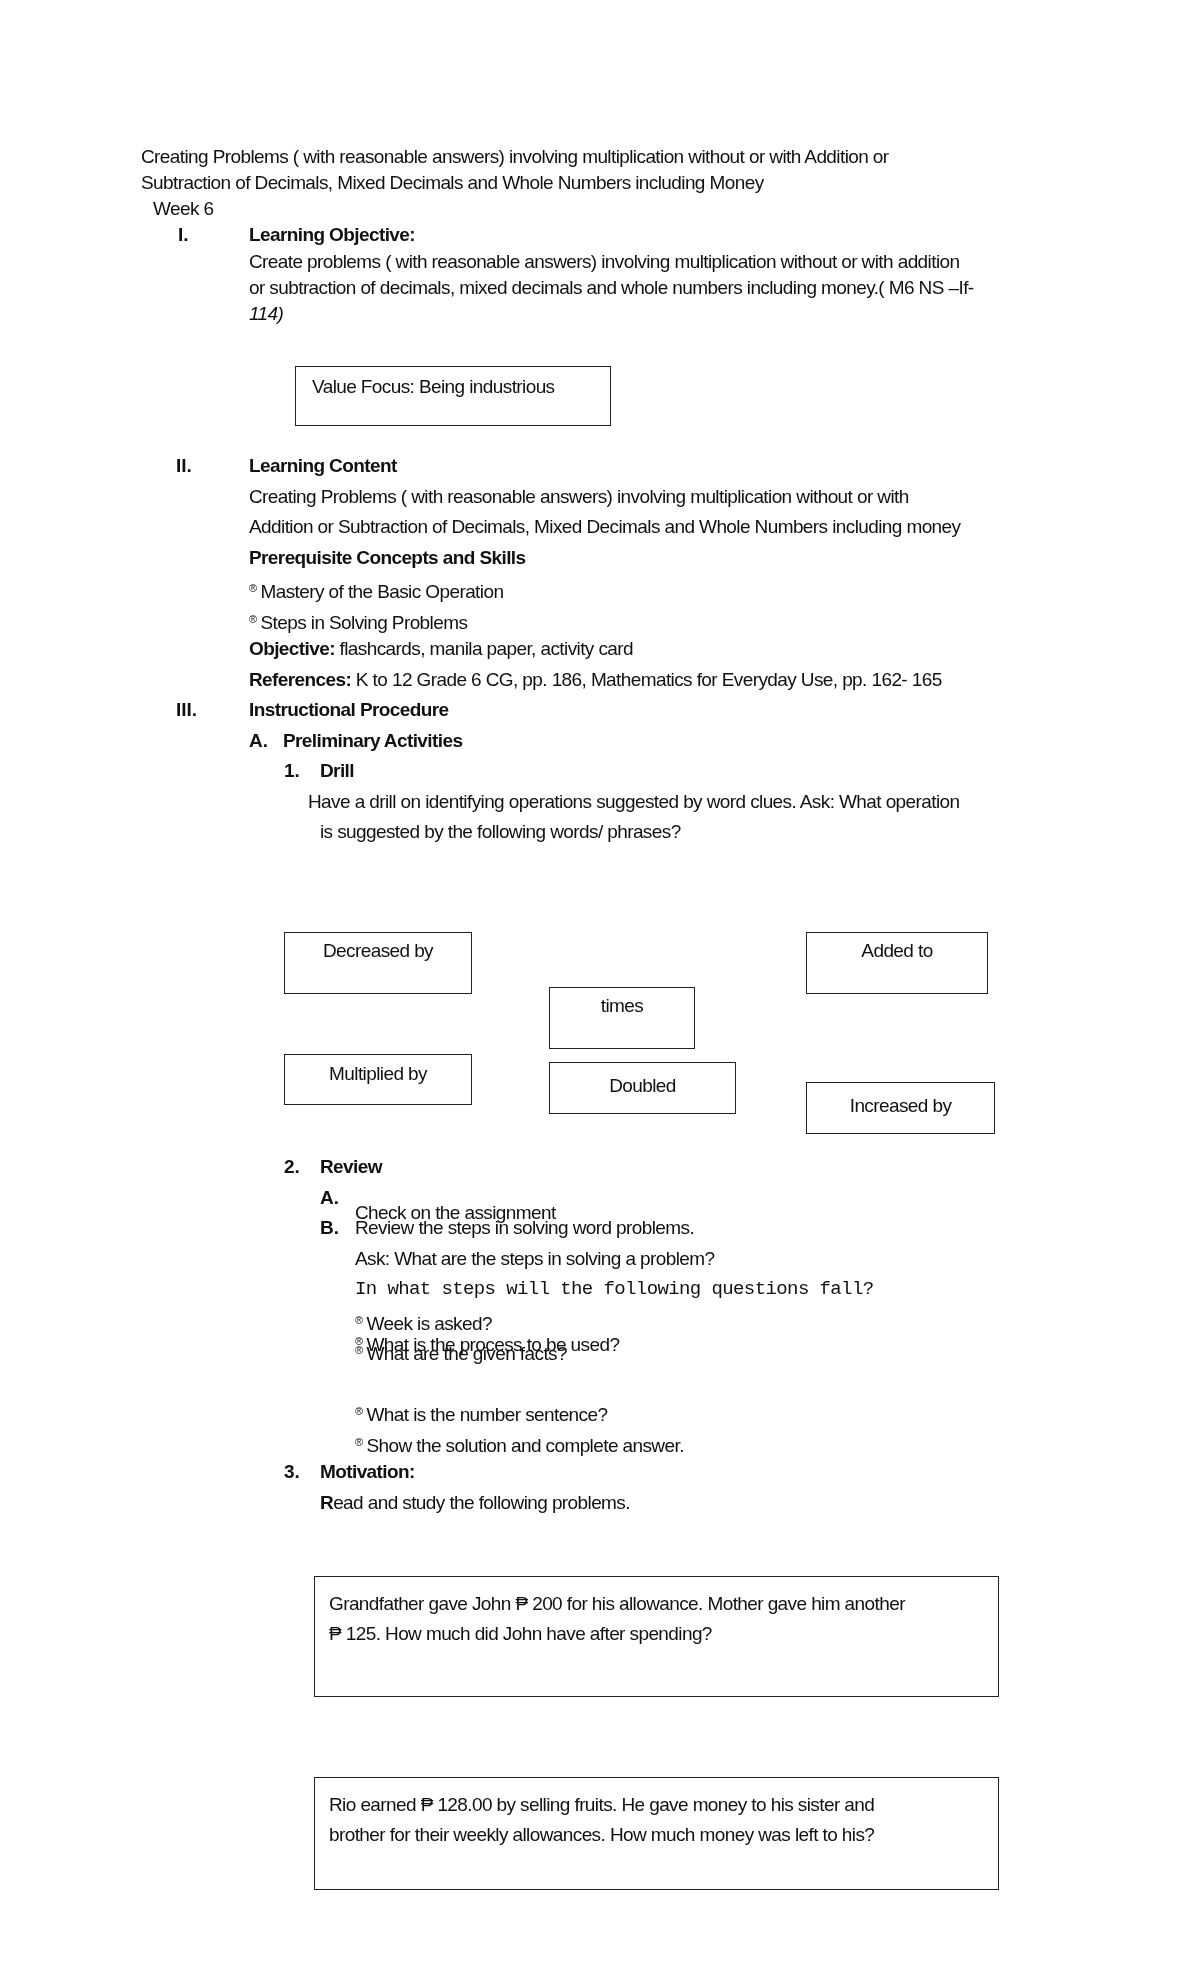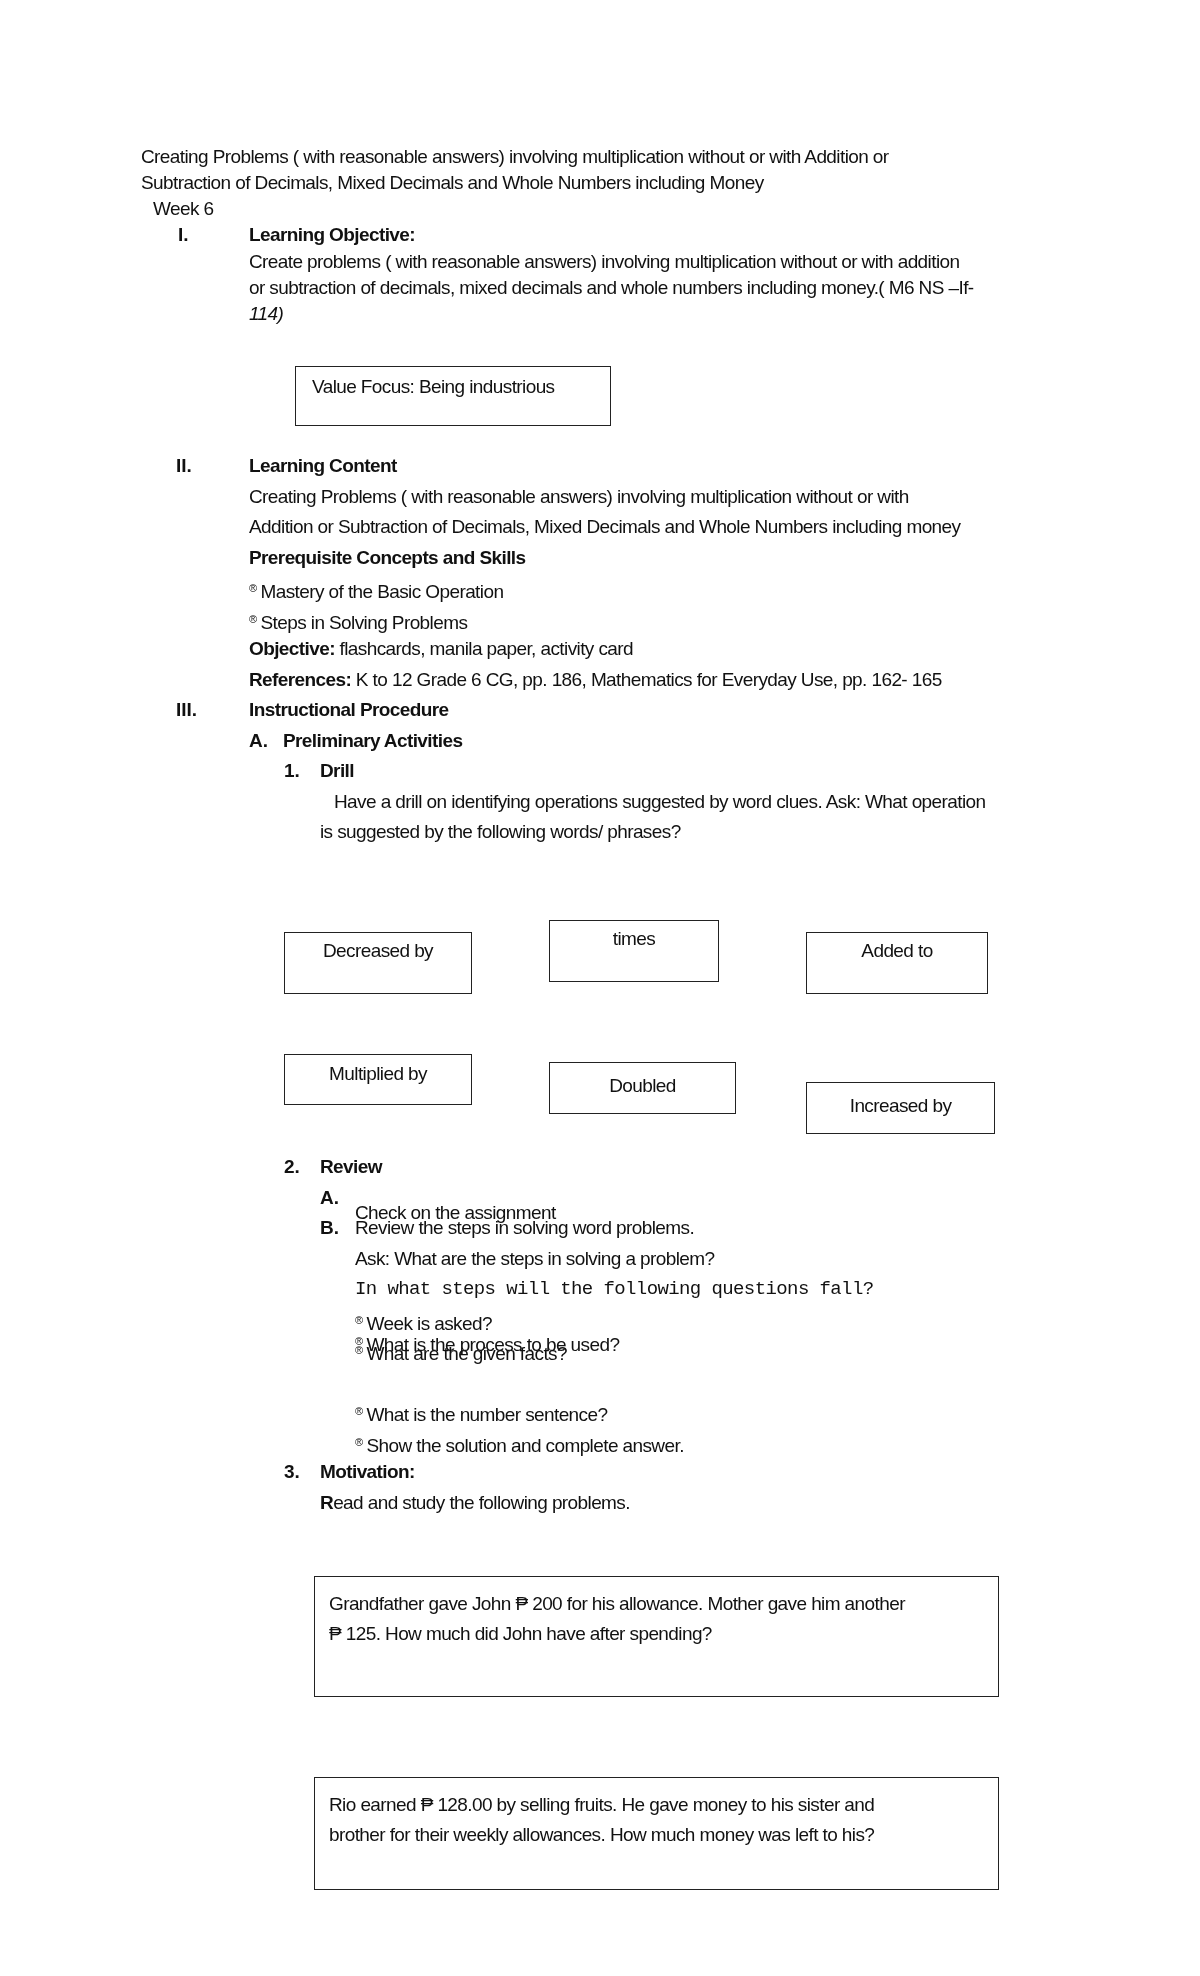--- a/index.html
+++ b/index.html
@@ -54,27 +54,27 @@
   <div class="line cond" style="left:249px; top:667px;">
     <span class="b">References:</span><span> K to 12 Grade 6 CG, pp. 186, Mathematics for Everyday Use, pp. 162- 165</span>
   </div>
 
   <div class="line b" style="left:176px; top:697px;">III.</div>
   <div class="line b cond" style="left:249px; top:697px;">Instructional Procedure</div>
   <div class="line b" style="left:249px; top:728px;">A.</div>
   <div class="line b cond" style="left:283px; top:728px;">Preliminary Activities</div>
   <div class="line b" style="left:284px; top:758px;">1.</div>
   <div class="line b cond" style="left:320px; top:758px;">Drill</div>
-  <div class="line cond" style="left:334px; top:789px;">Have a drill on identifying operations suggested by word clues. Ask: What operation</div>
+  <div class="line cond" style="left:308px; top:789px;">Have a drill on identifying operations suggested by word clues. Ask: What operation</div>
   <div class="line cond" style="left:320px; top:819px;">is suggested by the following words/ phrases?</div>
 
   <div class="box" style="left:284px; top:932px; width:188px; height:62px;">
     <div class="txt cond" style="top:7px;">Decreased by</div>
   </div>
-  <div class="box" style="left:549px; top:920px; width:170px; height:62px;">
+  <div class="box" style="left:549px; top:987px; width:146px; height:62px;">
     <div class="txt cond" style="top:7px;">times</div>
   </div>
   <div class="box" style="left:806px; top:932px; width:182px; height:62px;">
     <div class="txt cond" style="top:7px;">Added to</div>
   </div>
   <div class="box" style="left:284px; top:1054px; width:188px; height:51px;">
     <div class="txt cond" style="top:8px;">Multiplied by</div>
   </div>
   <div class="box" style="left:549px; top:1062px; width:187px; height:52px;">
     <div class="txt cond" style="top:12px;">Doubled</div>

